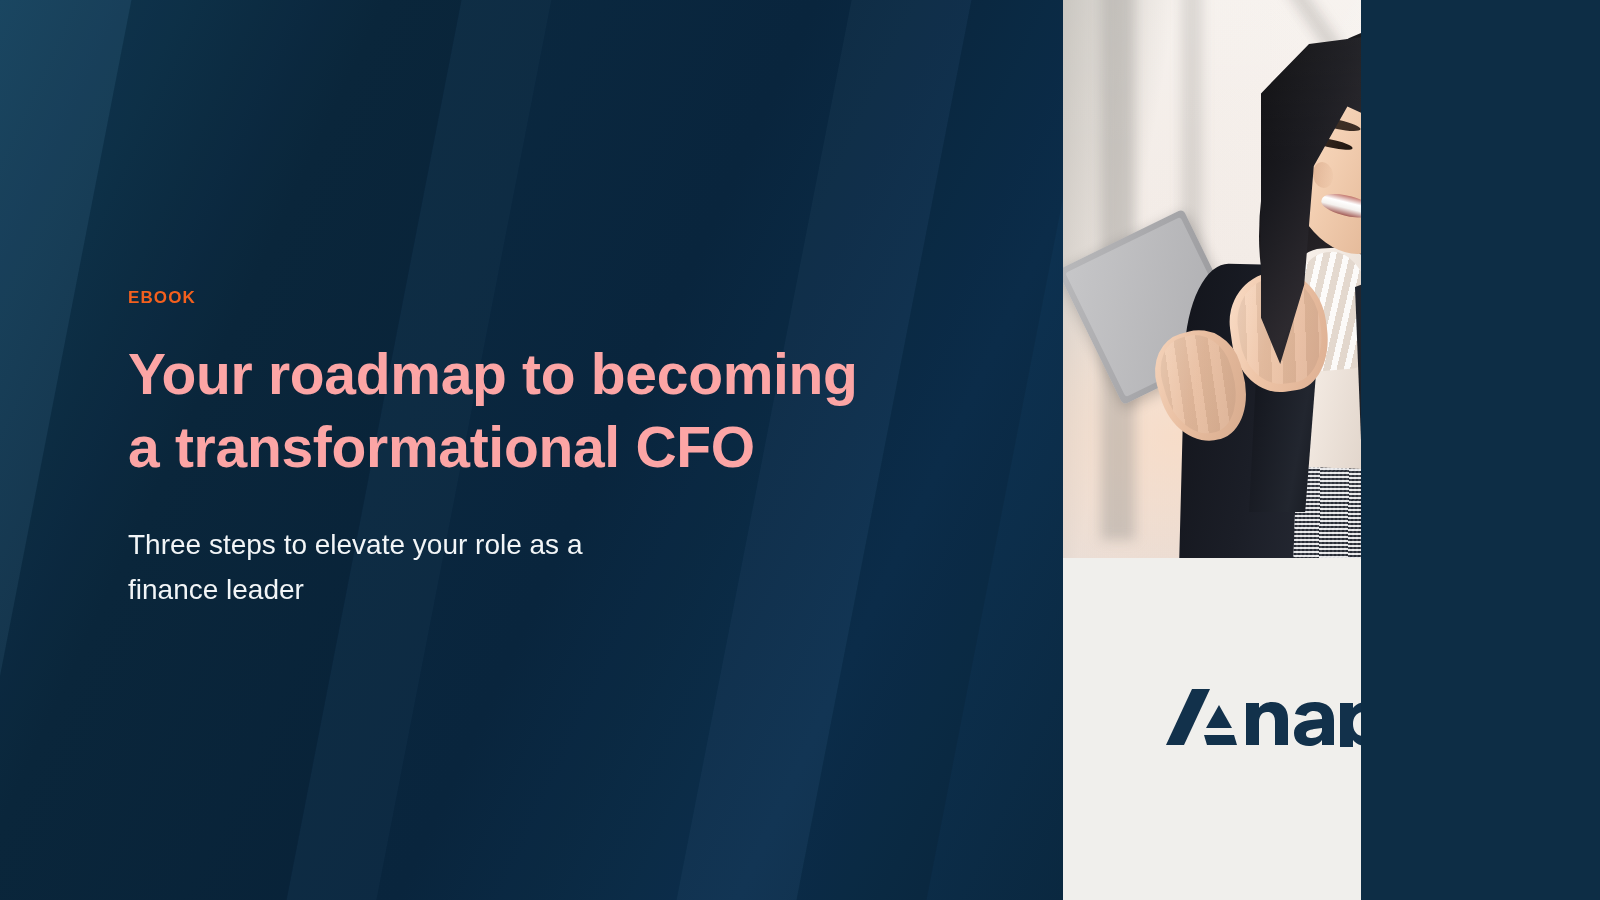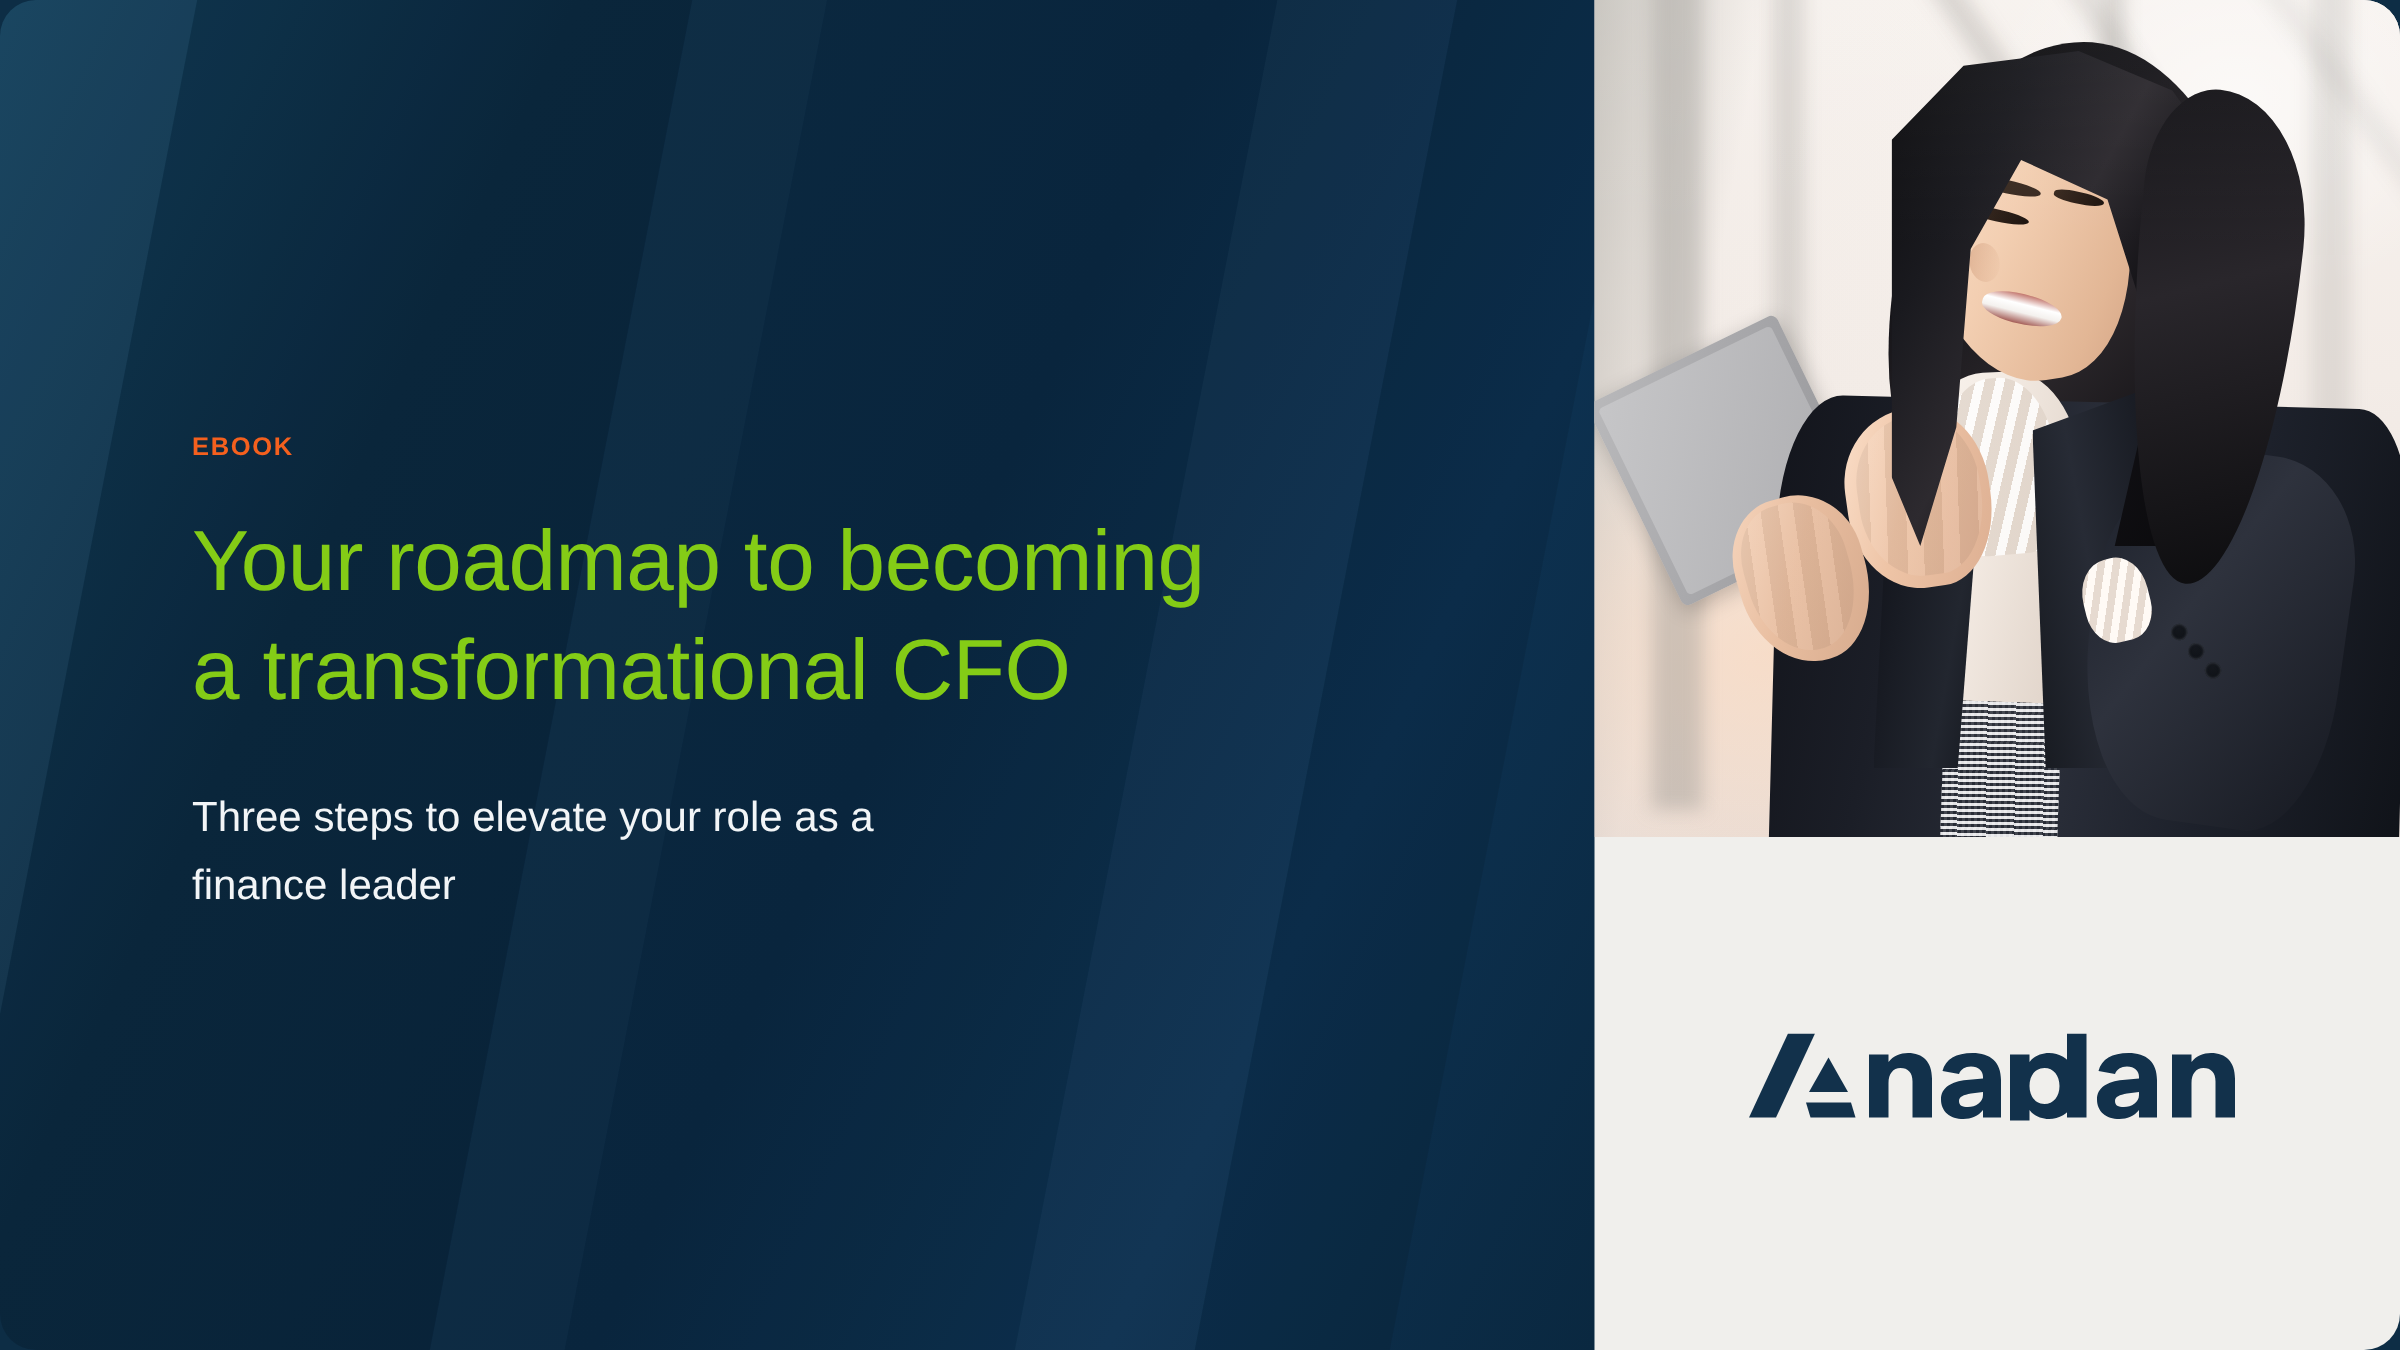--- a/index.html
+++ b/index.html
@@ -1,21 +1,21 @@
 <!DOCTYPE html>
 <html><head>
 <meta charset="utf-8">
 <style>
   * { margin:0; padding:0; box-sizing:border-box; }
   html,body { width:1600px; height:900px; overflow:hidden; }
   body {
     font-family:"Liberation Sans", sans-serif;
     background:#0d2d45;
   }
-  #stage { position:relative; width:1600px; height:900px; overflow:hidden;border-radius:24px; }
+  #stage { position:relative; width:1361px; height:900px; overflow:hidden; }
 
   
   .left-panel {
     position:absolute; left:0; top:0; width:1063px; height:900px;
     background:
       linear-gradient(106deg,
         rgba(255,255,255,0.035) 0%,  rgba(255,255,255,0.035) 6%,
         rgba(0,0,0,0.10)        6%,  rgba(0,0,0,0.10)       17%,
         rgba(255,255,255,0.012)17%,  rgba(255,255,255,0.012)33%,
         rgba(0,0,0,0.045)      33%,  rgba(0,0,0,0.045)      59%,
@@ -42,23 +42,23 @@
     display:flex; flex-direction:column; justify-content:center;
   }
   .eyebrow {
     color:#f4601e;
     font-size:17px;
     font-weight:bold;
     letter-spacing:1.1px;
     margin-bottom:30px;
   }
   .headline {
-    color:#84cc16;
+    color:#fca5a5;
     font-size:57px;
-    font-weight:400;
+    font-weight:700;
     line-height:73px;
     letter-spacing:-0.3px;
     white-space:pre-line;
     margin-bottom:38px;
   }
   .subhead {
     color:#f2f5f7;
     font-size:28px;
     font-weight:400;
     line-height:45px;

